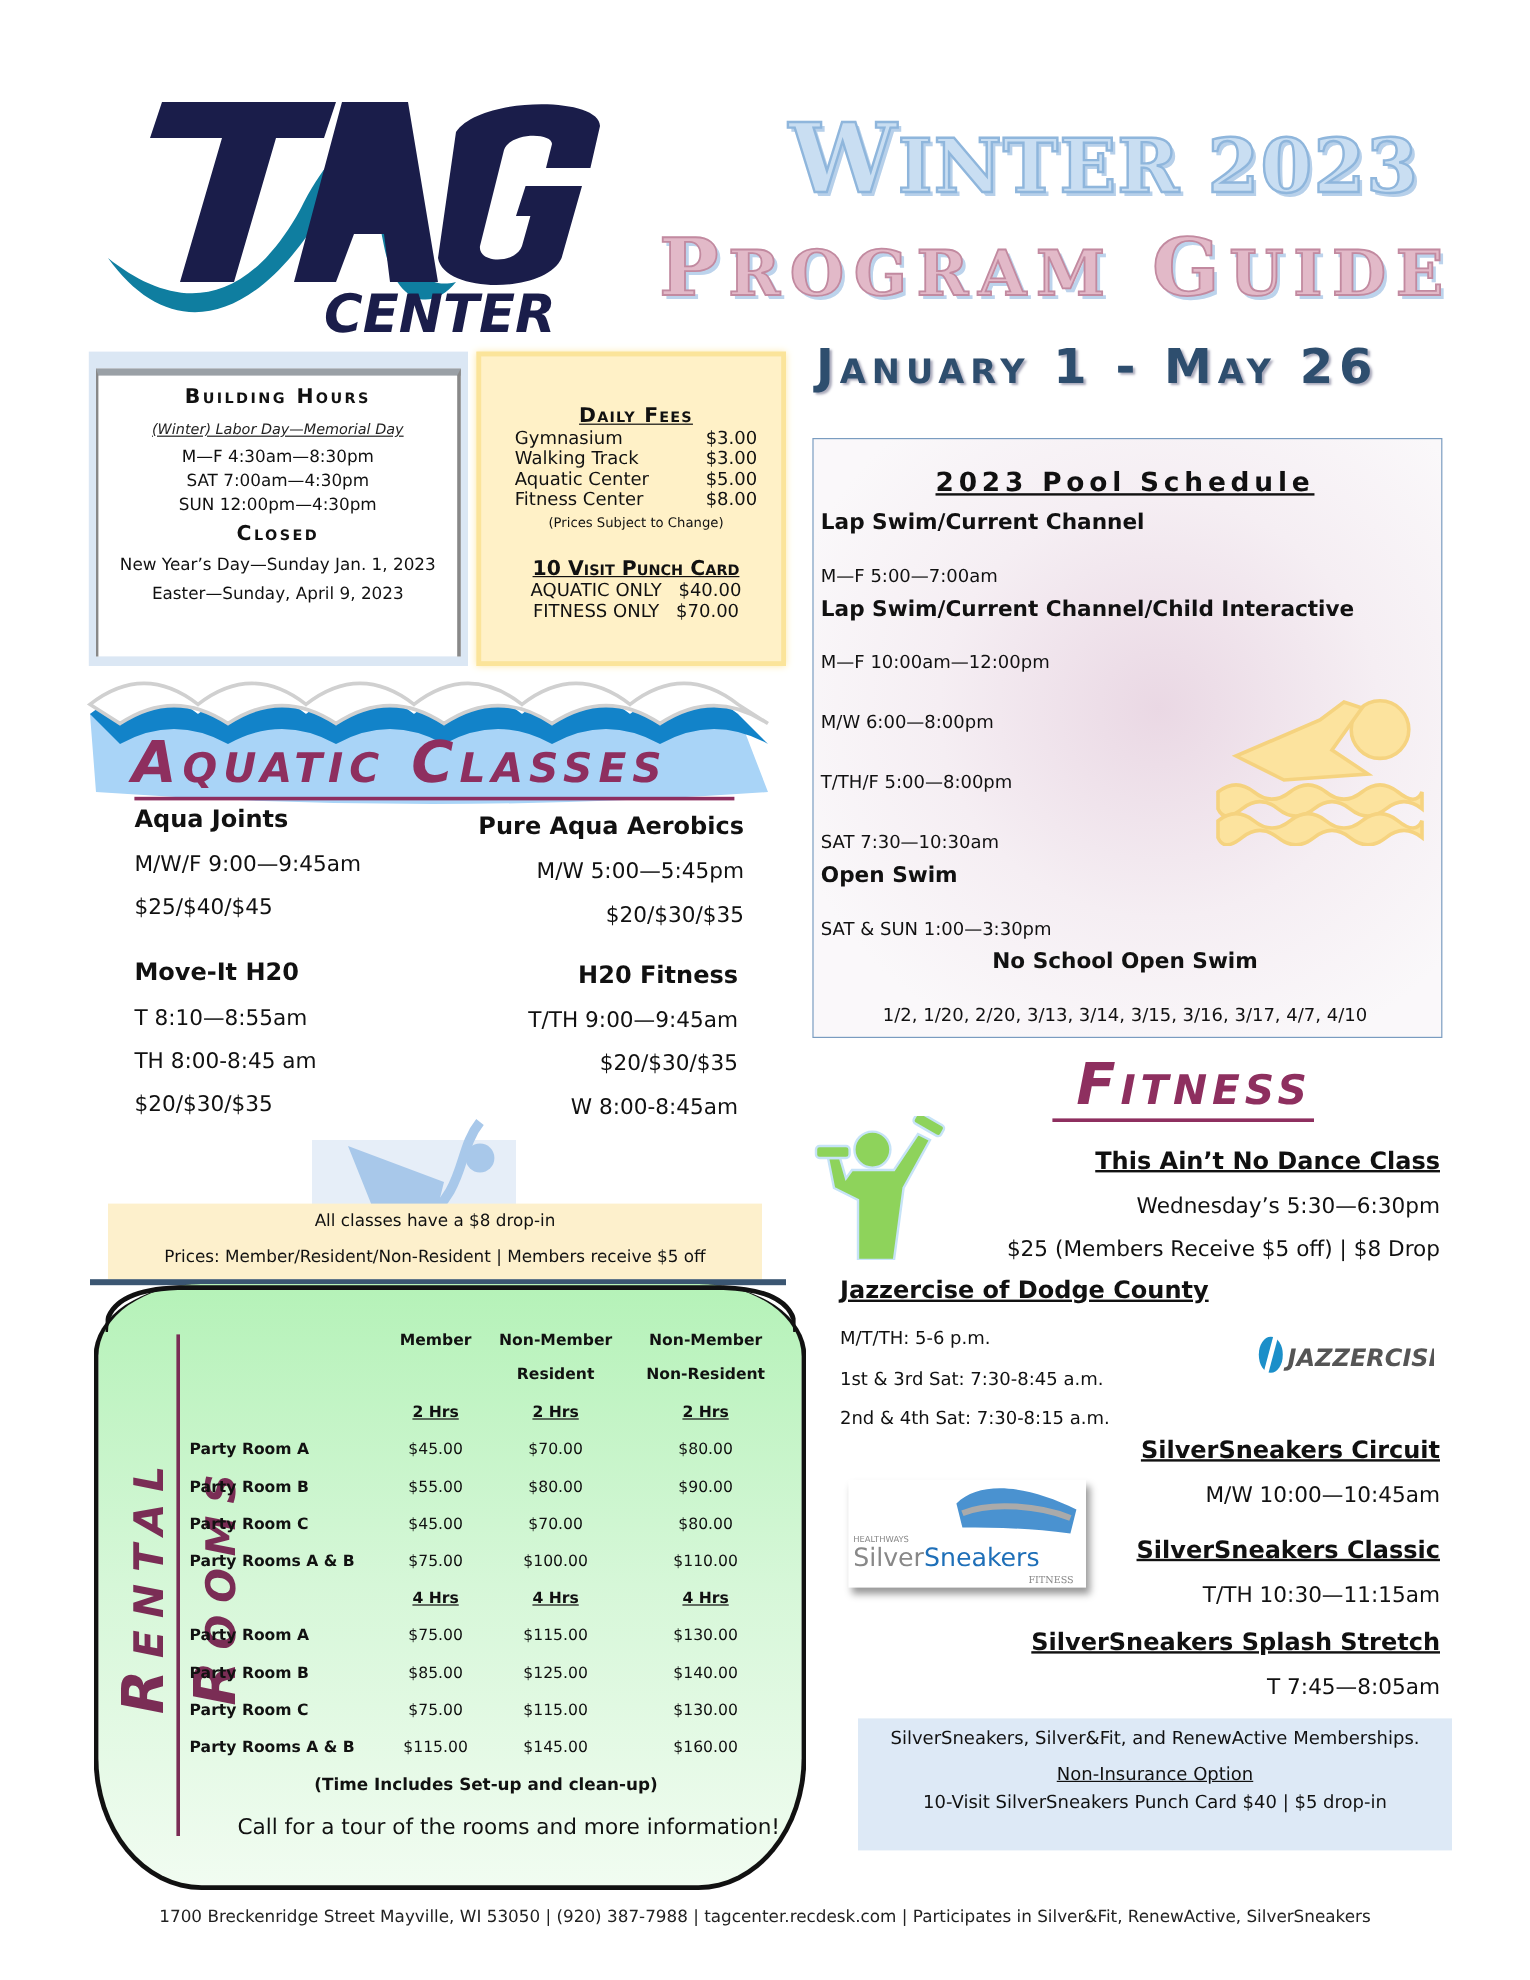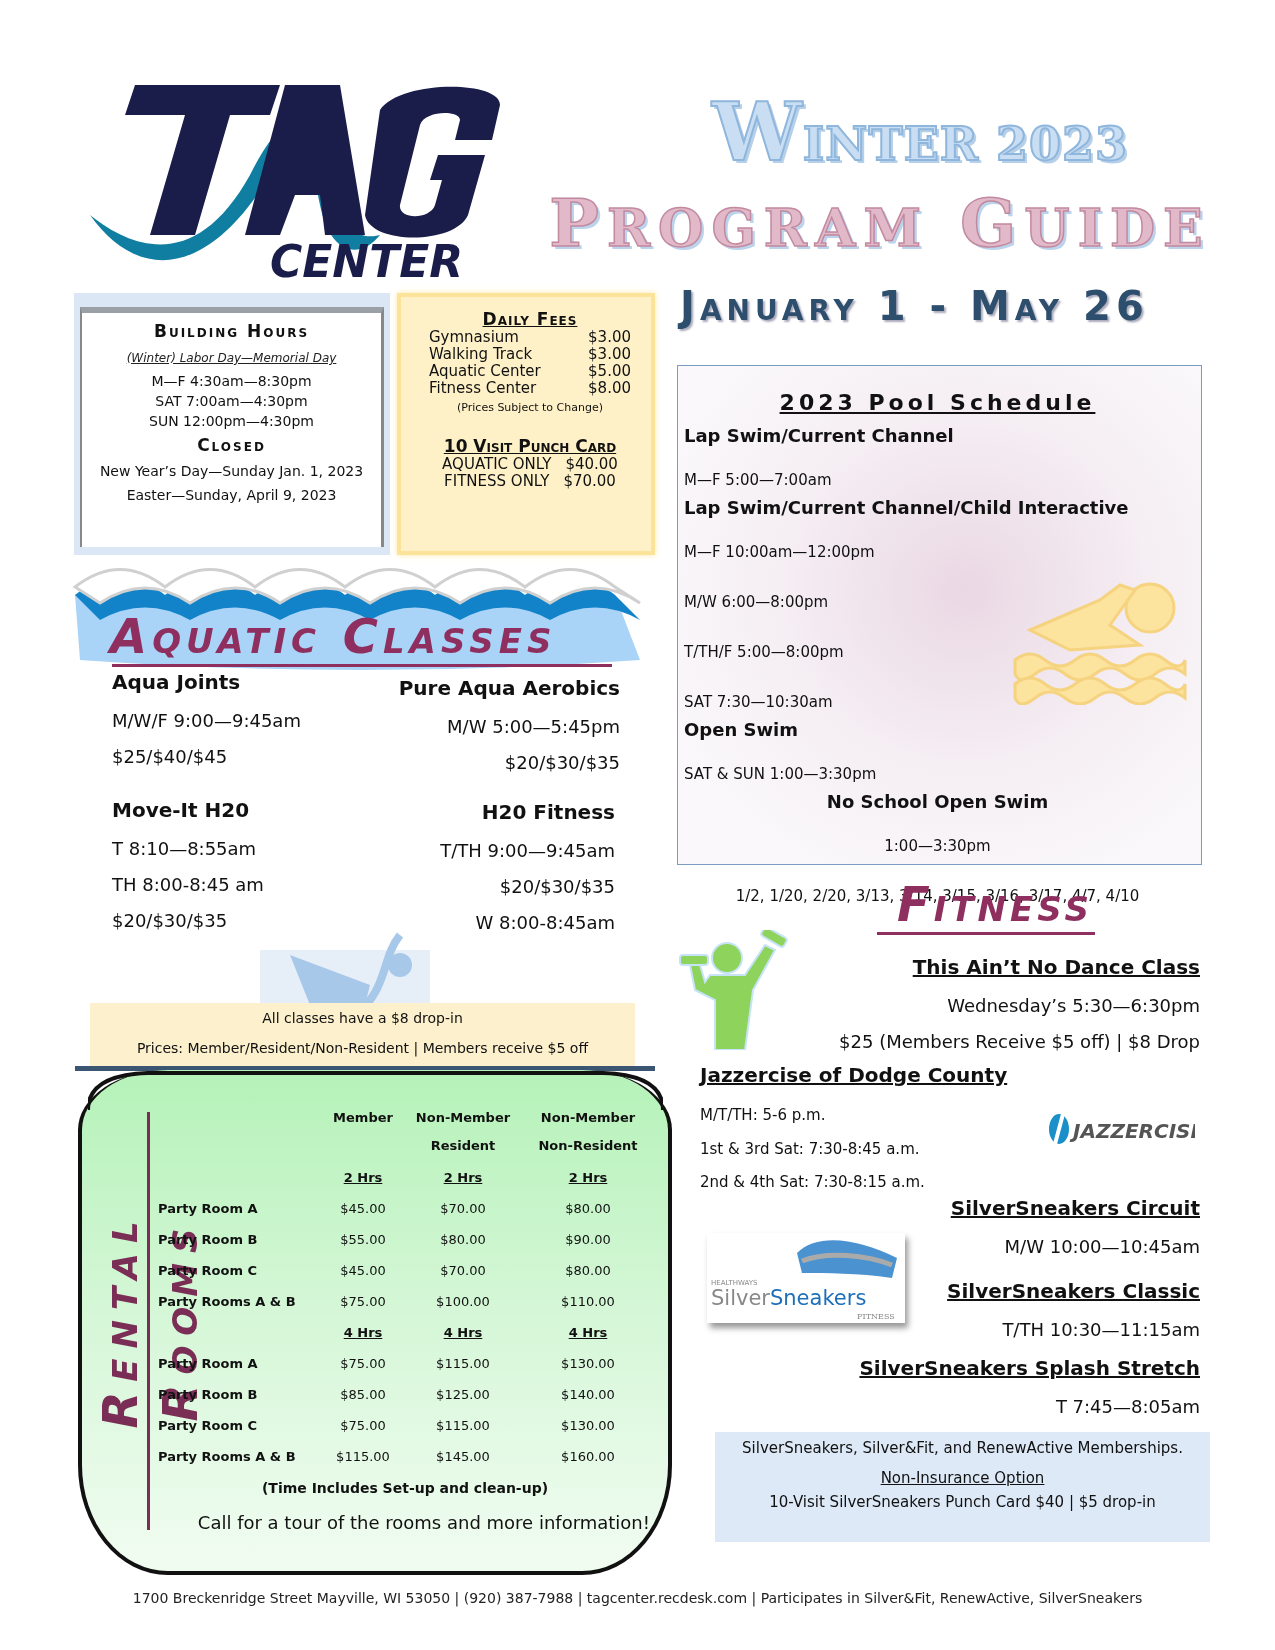--- a/index.html
+++ b/index.html
@@ -8,21 +8,21 @@
   .abs { position: absolute; }
 
   
   .logo { left: 80px; top: 85px; width: 460px; height: 200px; }
   .logo svg { width: 100%; height: 100%; }
 
   
   .title-winter { left: 600px; top: 92px; width: 640px; text-align: center;
     font-family: "DejaVu Serif", serif; font-weight: bold; font-size: 80px; letter-spacing: 1px;
     color: #c9def2; -webkit-text-stroke: 2px #8fb6dc; text-shadow: 3px 3px 0 #b7d0ea; line-height: 1; }
-  .title-winter .sc { font-size: 46px; }
+  .title-winter .sc { font-size: 62px; }
   .title-guide { left: 540px; top: 190px; width: 680px; text-align: center;
     font-family: "DejaVu Serif", serif; font-weight: bold; font-size: 66px; letter-spacing: 8px;
     color: #e2b9c8; -webkit-text-stroke: 1.5px #c28aa0; text-shadow: 3px 3px 0 #bcd3ec; line-height: 1; }
   .title-guide .sc { font-size: 52px; }
   .dates { left: 680px; top: 286px; width: 520px; font-family: "DejaVu Sans", sans-serif;
     font-weight: bold; font-size: 40px; letter-spacing: 5px; color: #2e4e6e; text-shadow: 2px 2px 2px #aab;
     font-variant: small-caps; line-height: 1; white-space: nowrap; }
 
   
   .hours-box { left: 74px; top: 293px; width: 316px; height: 262px; background: #dbe7f4; padding: 14px 6px 8px 6px; }
@@ -30,21 +30,21 @@
     border-right: 3px solid #888; text-align: center; padding-top: 8px; }
   .hours-title { font-weight: bold; font-size: 17px; letter-spacing: 2px; font-variant: small-caps; }
   .hours-sub { font-size: 12px; font-style: italic; text-decoration: underline; margin-top: 10px; color: #222; }
   .hours-line { font-size: 14px; line-height: 20px; }
   .hours-lines { margin-top: 6px; }
   .closed-title { font-weight: bold; font-size: 17px; letter-spacing: 2px; font-variant: small-caps; margin-top: 4px; }
   .closed-line { font-size: 14px; margin-top: 8px; }
 
   
   .fees-box { left: 397px; top: 293px; width: 258px; height: 262px; background: #fff1c7;
-    border: 4px solid #fbe49a; box-shadow: 0 0 6px #fde9a8; padding: 12px 20px 0 28px; font-family: "DejaVu Sans", sans-serif; }
+    border: 4px solid #fbe49a; box-shadow: 0 0 6px #fde9a8; padding: 40px 20px 0 28px; font-family: "DejaVu Sans", sans-serif; }
   .fees-title { text-align: center; font-weight: bold; font-size: 17px; text-decoration: underline; font-variant: small-caps; letter-spacing: 1px; }
   .fee-row { display: flex; justify-content: space-between; font-size: 15px; line-height: 17px; }
   .fees-note { text-align: center; font-size: 11px; margin-top: 4px; }
   .punch-title { text-align: center; font-weight: bold; font-size: 17px; text-decoration: underline; font-variant: small-caps; margin-top: 22px; }
   .punch-row { display: flex; justify-content: center; gap: 14px; font-size: 15px; line-height: 17px; }
 
   
   .pool-box { left: 677px; top: 365px; width: 525px; height: 500px; border: 1.5px solid #7a9cc0;
     background: radial-gradient(ellipse at 55% 45%, #ead8e4 0%, #f5eef3 45%, #faf8fa 80%); padding: 24px 10px 0 6px; }
   .pool-title { text-align: center; font-weight: bold; font-size: 22px; letter-spacing: 4px; text-decoration: underline; }
@@ -173,21 +173,20 @@
   <div class="pool-head">Lap Swim/Current Channel</div>
   <div class="pool-line">M—F  5:00—7:00am</div>
   <div class="pool-head" style="margin-top:0">Lap Swim/Current Channel/Child Interactive</div>
   <div class="pool-line">M—F  10:00am—12:00pm</div>
   <div class="pool-line">M/W  6:00—8:00pm</div>
   <div class="pool-line">T/TH/F  5:00—8:00pm</div>
   <div class="pool-line">SAT  7:30—10:30am</div>
   <div class="pool-head" style="margin-top:0">Open Swim</div>
   <div class="pool-line">SAT &amp; SUN  1:00—3:30pm</div>
   <div class="pool-head pool-center" style="margin-top:0">No School Open Swim</div>
-  <div class="pool-line pool-center">1:00—3:30pm</div>
   <div class="pool-line pool-center">1/2, 1/20, 2/20, 3/13, 3/14, 3/15, 3/16, 3/17, 4/7, 4/10</div>
 </div>
 <div class="abs swimmer">
   <svg viewBox="0 0 180 145" width="180" height="145">
     <g fill="#fde39a" stroke="#f6d27a" stroke-width="3" opacity="0.95">
       <circle cx="140" cy="48" r="24"></circle>
       <path d="M20 70 L 90 40 L 110 25 L 125 30 L 100 65 L 130 85 L 60 90 Z"></path>
       <path d="M5 100 q 15 -12 30 0 t 30 0 t 30 0 t 30 0 t 30 0 t 20 0 v 14 q -15 -12 -30 0 t -30 0 t -30 0 t -30 0 t -30 0 t -20 0 Z"></path>
       <path d="M5 124 q 15 -12 30 0 t 30 0 t 30 0 t 30 0 t 30 0 t 20 0 v 14 q -15 -12 -30 0 t -30 0 t -30 0 t -30 0 t -30 0 t -20 0 Z"></path>
     </g>

